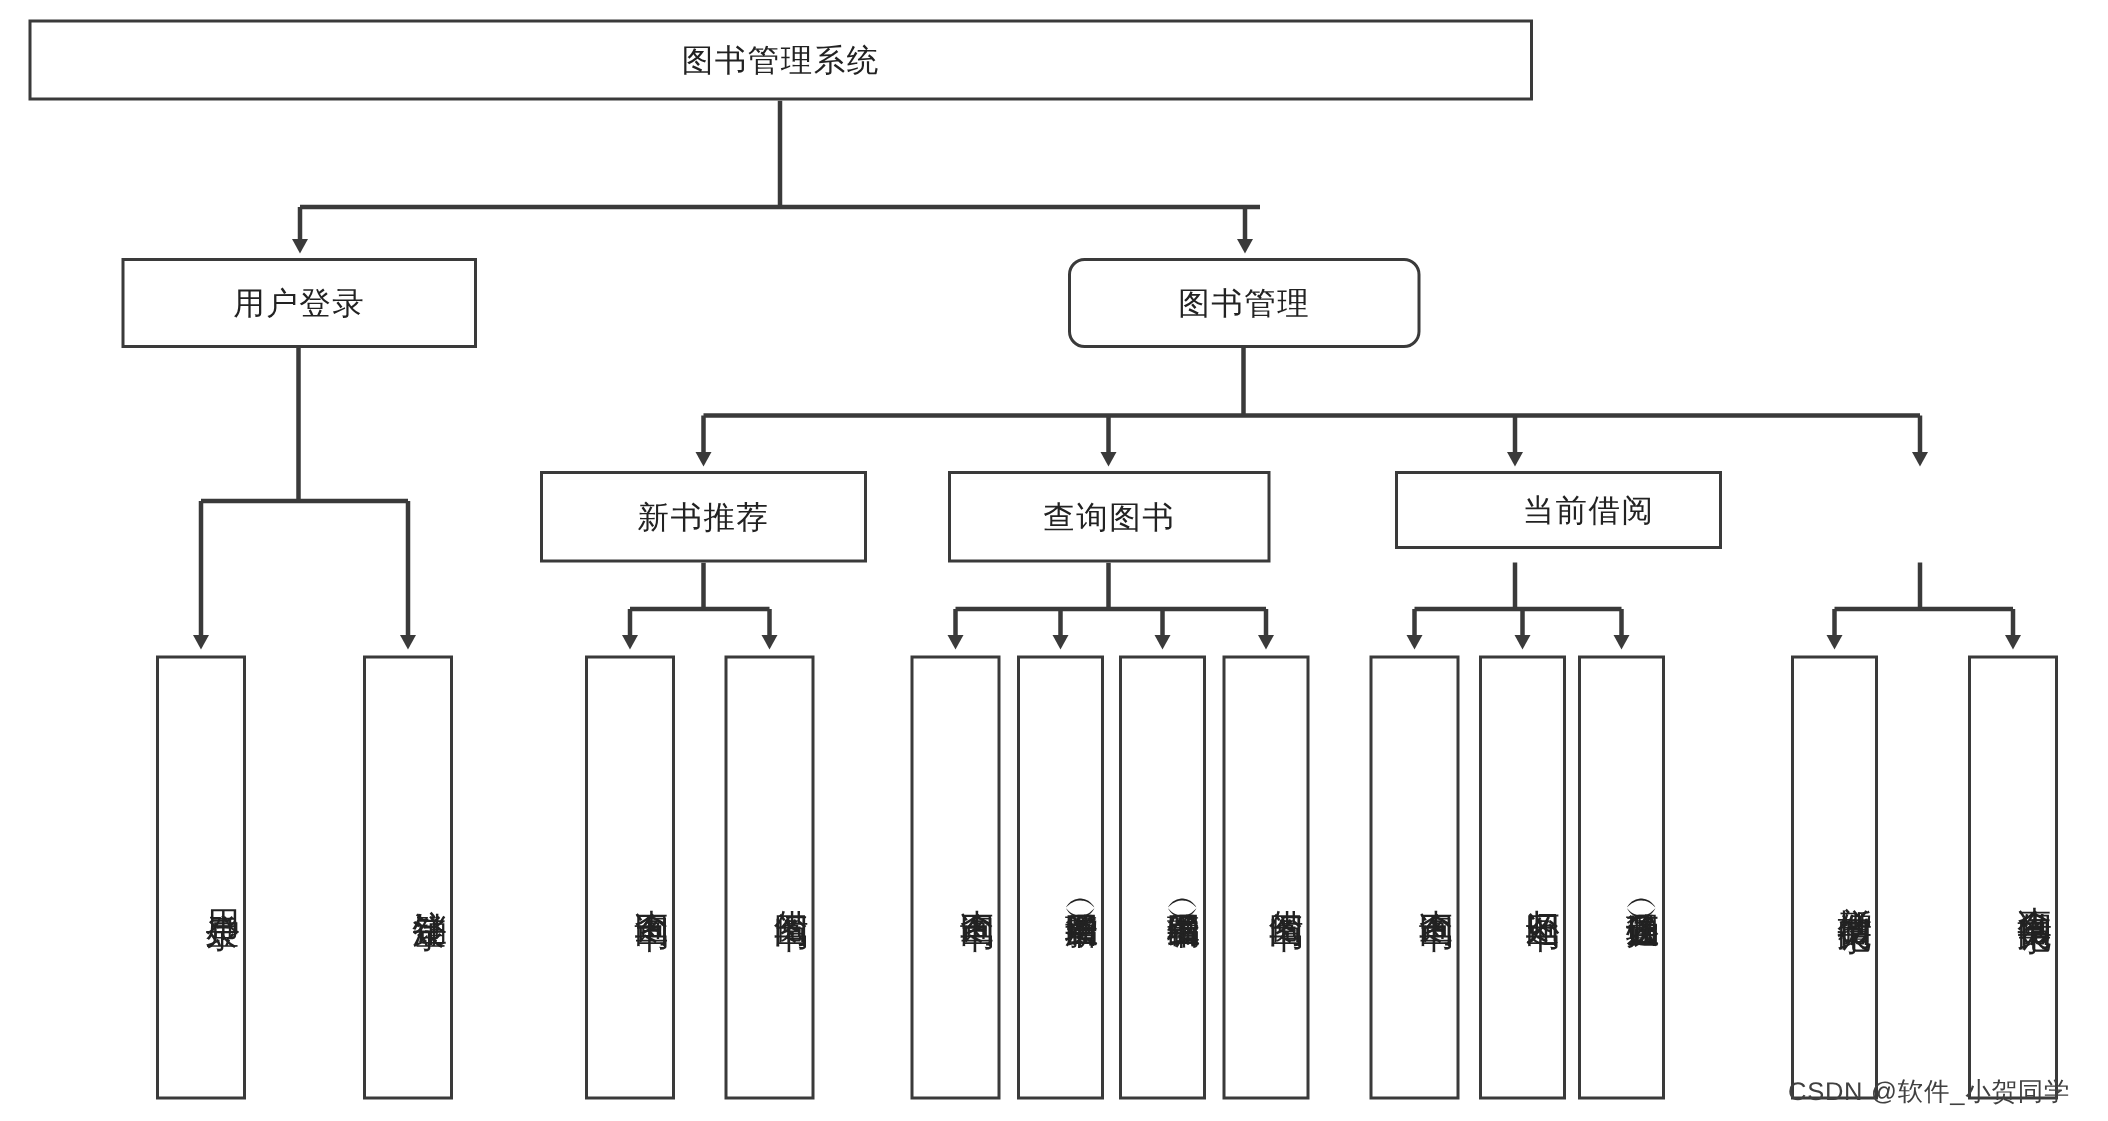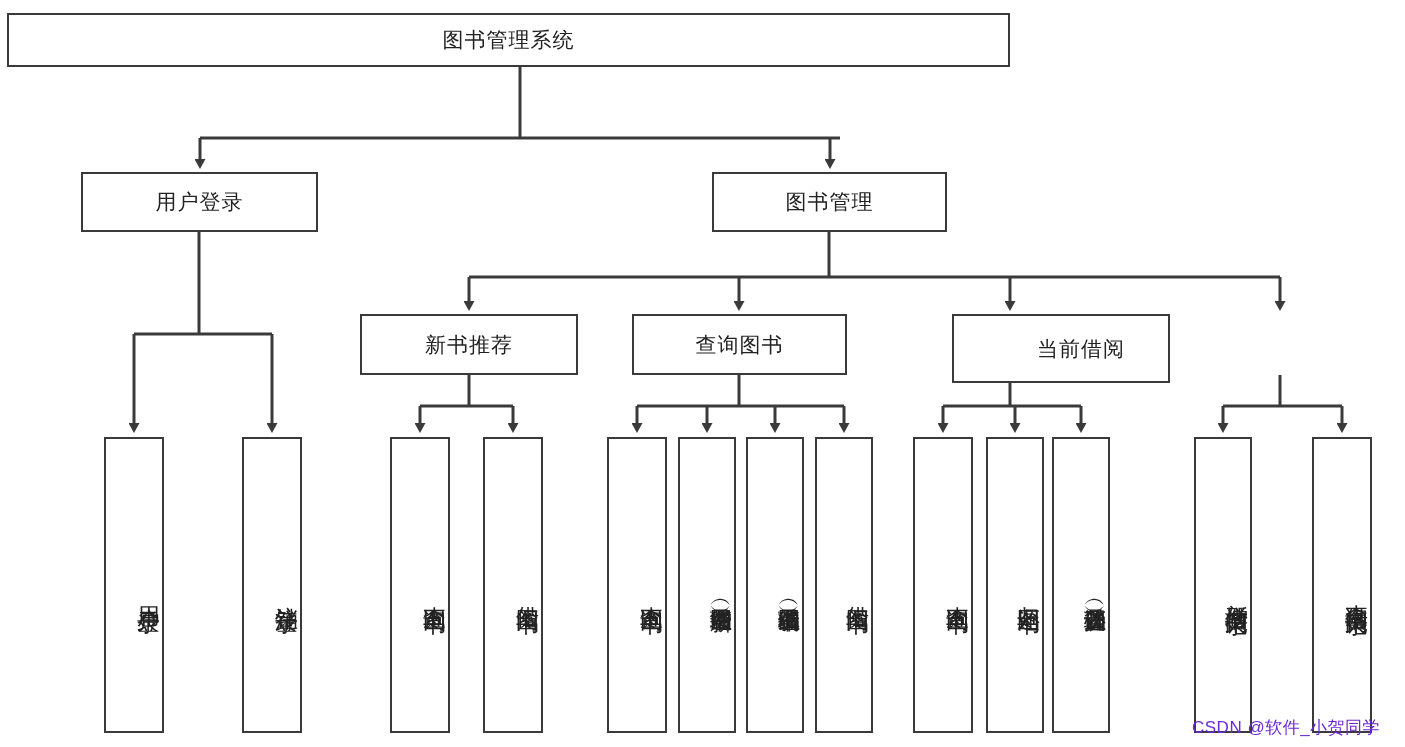--- a/index.html
+++ b/index.html
@@ -50,21 +50,21 @@
     align-items: flex-start;
     padding-top: 14px;
   }
   .node-v.tight {
     font-size: 22px;
     letter-spacing: 0px;
   }
   .watermark {
     position: absolute;
     font-size: 17px;
-    color: #6d28d9;
+    color: #404040;
     white-space: nowrap;
     letter-spacing: 0.5px;
   }
 </style>
 </head>
 <body>
 
 <div id="canvas">
 
   <svg class="wires" viewBox="0 0 1405 747" xmlns="http://www.w3.org/2000/svg">
@@ -110,38 +110,38 @@
       <path d="M1015,406 L1015,424" marker-end="url(#arrow)"></path>
       <path d="M1081,406 L1081,424" marker-end="url(#arrow)"></path>
 
       <path d="M1280,375 L1280,406"></path>
       <path d="M1223,406 L1342,406"></path>
       <path d="M1223,406 L1223,424" marker-end="url(#arrow)"></path>
       <path d="M1342,406 L1342,424" marker-end="url(#arrow)"></path>
     </g>
   </svg>
 
-  <div class="node node-h" style="left:7px; top:13px; width:1003px; height:54px;">
+  <div class="node node-h" style="left:19px; top:13px; width:1003px; height:54px;">
     <span>图书管理系统</span>
   </div>
 
   <div class="node node-h" style="left:81px; top:172px; width:237px; height:60px;">
     <span>用户登录</span>
   </div>
-  <div class="node node-h" style="left:712px; top:172px; width:235px; height:60px;">
+  <div class="node node-h" style="left:712px; top:172px; width:235px; height:60px;border-radius:11px;">
     <span>图书管理</span>
   </div>
 
   <div class="node node-h" style="left:360px; top:314px; width:218px; height:61px;align-items:center;">
     <span>新书推荐</span>
   </div>
   <div class="node node-h" style="left:632px; top:314px; width:215px; height:61px;">
     <span>查询图书</span>
   </div>
-  <div class="node node-h" style="left:952px; top:314px; width:218px; height:69px;padding-left:40px;">
+  <div class="node node-h" style="left:930px; top:314px; width:218px; height:52px;padding-left:40px;">
     <span>当前借阅</span>
   </div>
 
   <div class="node node-v" style="left:104px; top:437px; width:60px; height:296px;">
     <span>用户登录</span>
   </div>
   <div class="node node-v" style="left:242px; top:437px; width:60px; height:296px;">
     <span>注销登录</span>
   </div>
 

